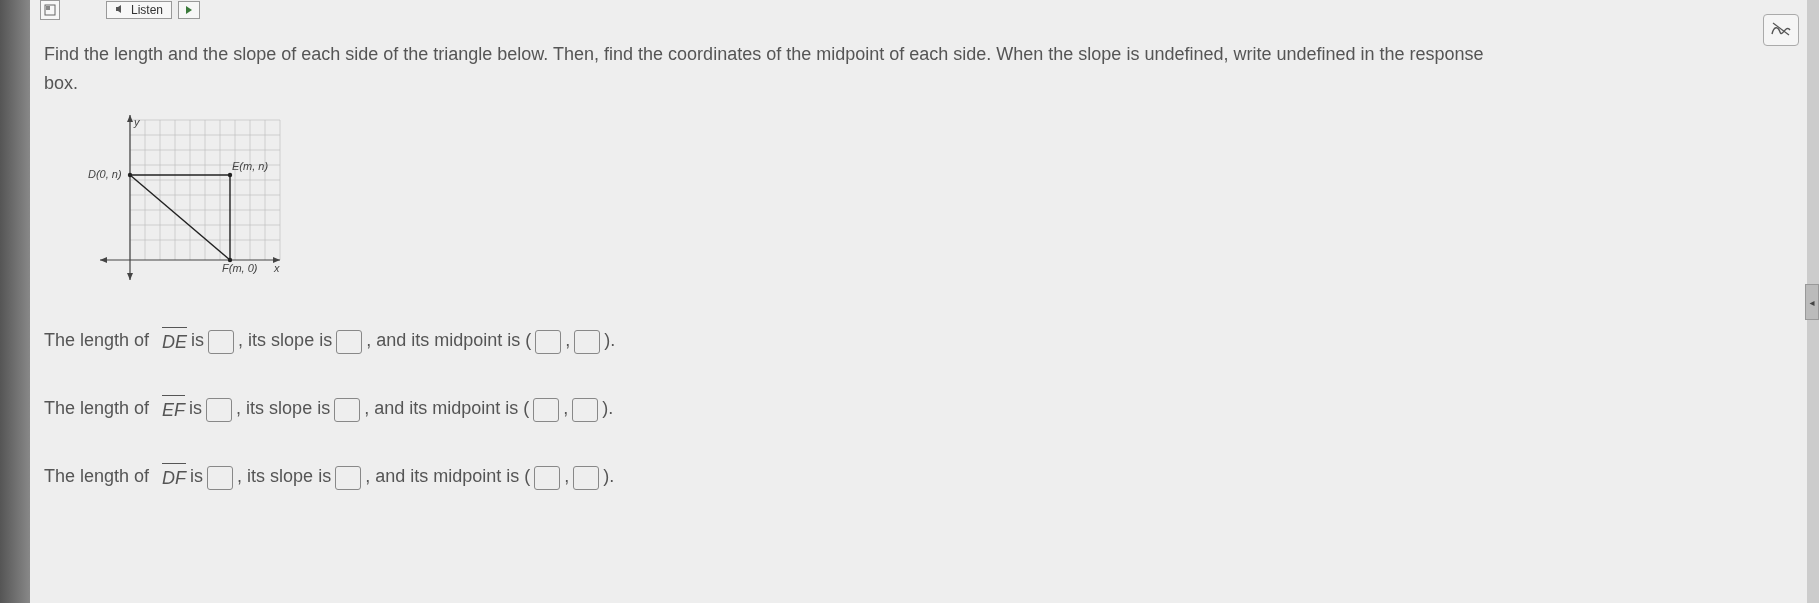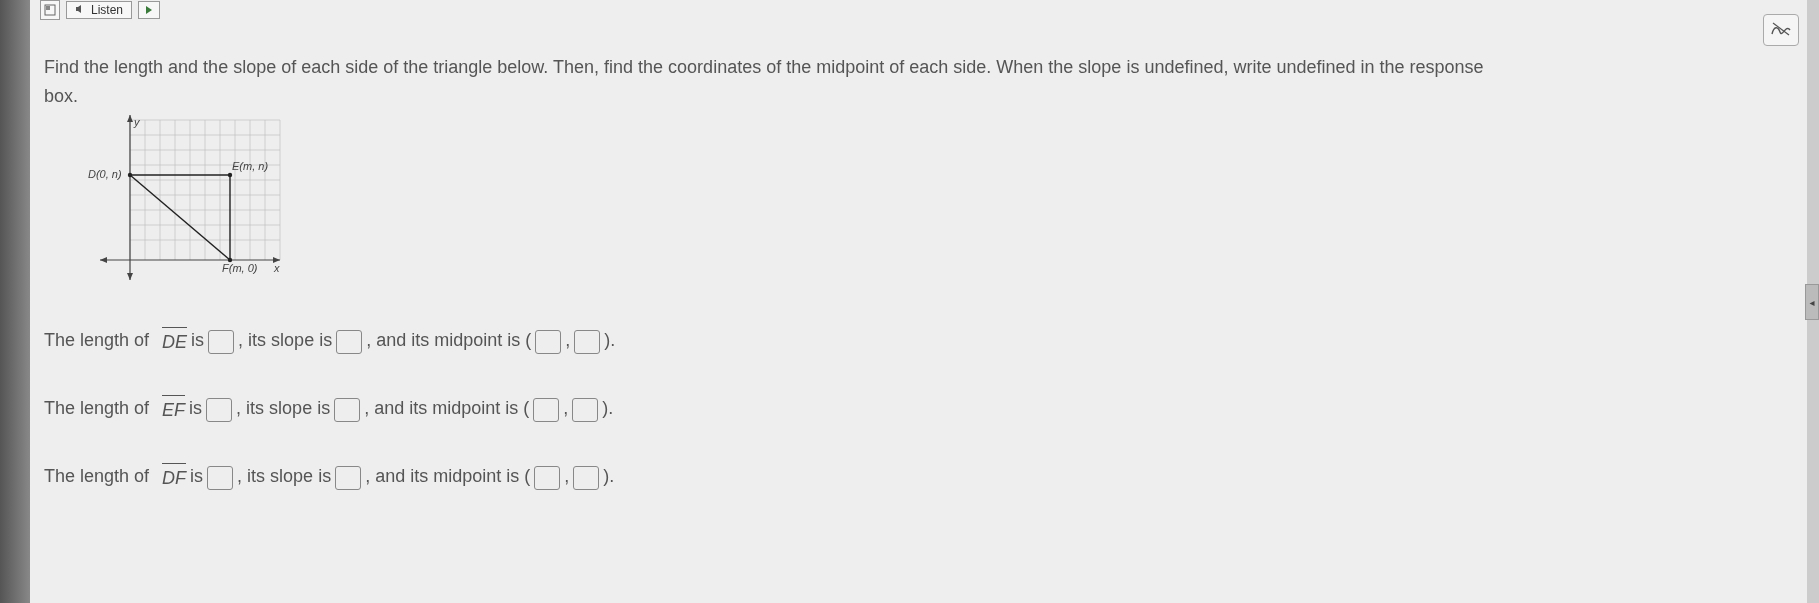--- a/index.html
+++ b/index.html
@@ -38,34 +38,35 @@
     border: 1px solid #999;
     background: #f7f7f7;
     font-size: 12px;
     padding: 1px 8px;
     display: flex;
     align-items: center;
     gap: 4px;
     color: #333;
     cursor: pointer;
     height: 18px;
+    margin-left: 40px;
   }
   .play-btn {
     border: 1px solid #999;
     background: #f7f7f7;
     width: 22px;
     height: 18px;
     display: flex;
     align-items: center;
     justify-content: center;
     cursor: pointer;
   }
   .question-text {
     position: absolute;
-    top: 53px;
+    top: 40px;
     left: 14px;
     right: 330px;
     font-size: 18px;
     color: #555;
     line-height: 1.6;
   }
   .graph-area {
     position: absolute;
     top: 110px;
     left: 30px;

